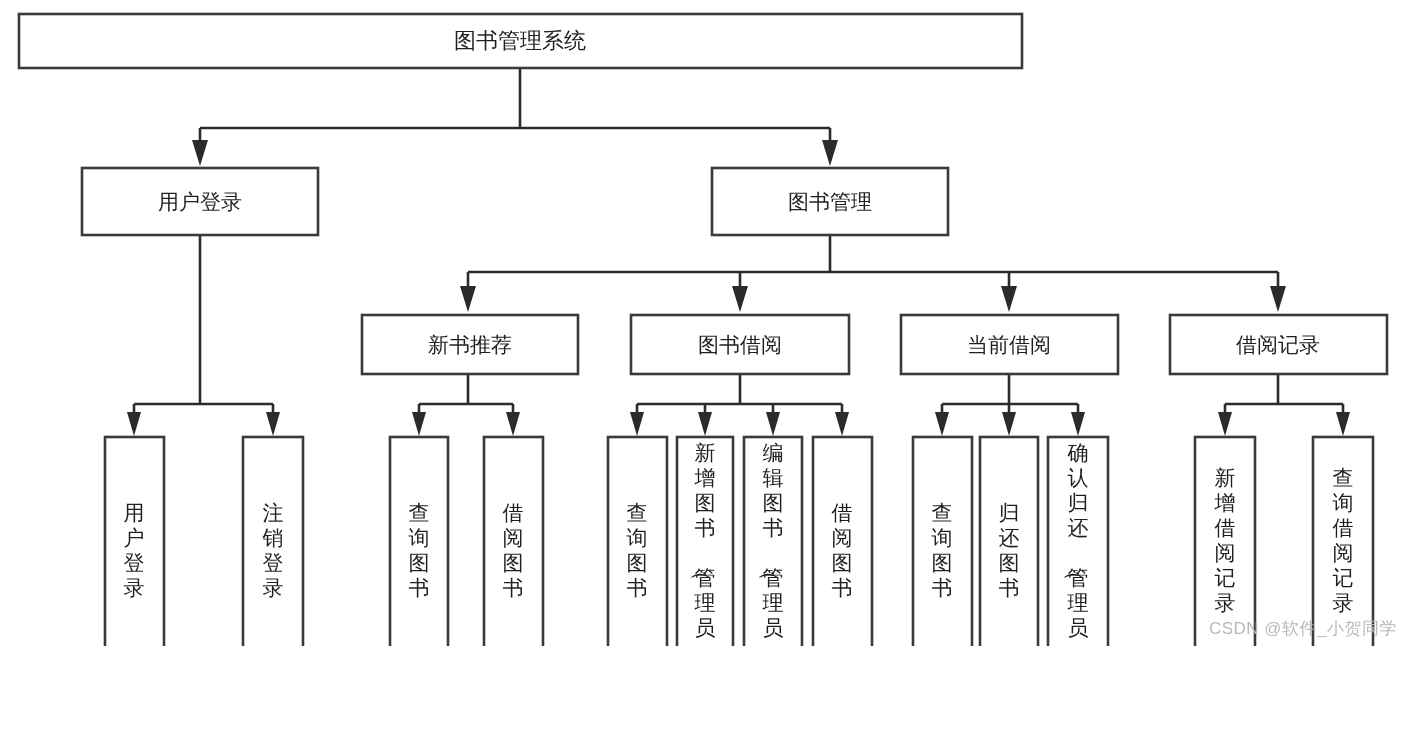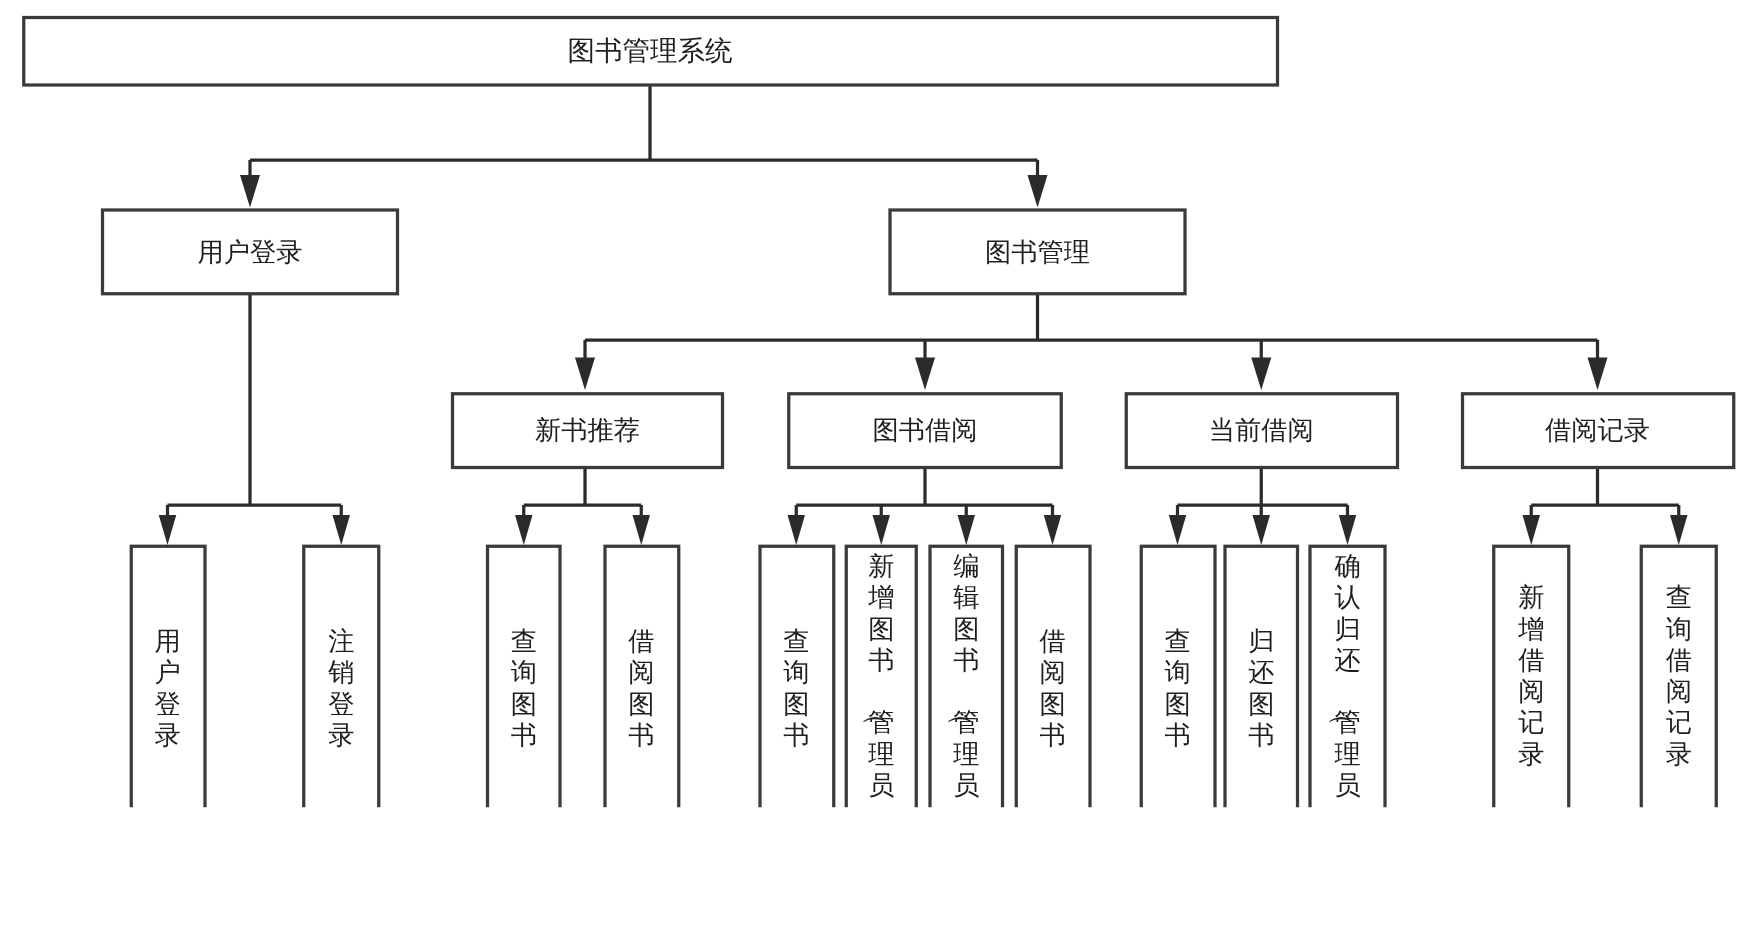--- a/index.html
+++ b/index.html
@@ -244,14 +244,15 @@
       <text class="leaf-label" x="1225" y="485"><tspan x="1225" y="485">新</tspan><tspan x="1225" y="510">增</tspan><tspan x="1225" y="535">借</tspan><tspan x="1225" y="560">阅</tspan><tspan x="1225" y="585">记</tspan><tspan x="1225" y="610">录</tspan></text>
     </g>
 
     <g>
       <rect class="node-box" x="1313" y="437" width="60" height="297"></rect>
       <text class="leaf-label" x="1343" y="485"><tspan x="1343" y="485">查</tspan><tspan x="1343" y="510">询</tspan><tspan x="1343" y="535">借</tspan><tspan x="1343" y="560">阅</tspan><tspan x="1343" y="585">记</tspan><tspan x="1343" y="610">录</tspan></text>
     </g>
 
   </svg>
 
+  <div class="watermark">CSDN @软件_小贺同学</div>
 
 </div>
 
 </body></html>

